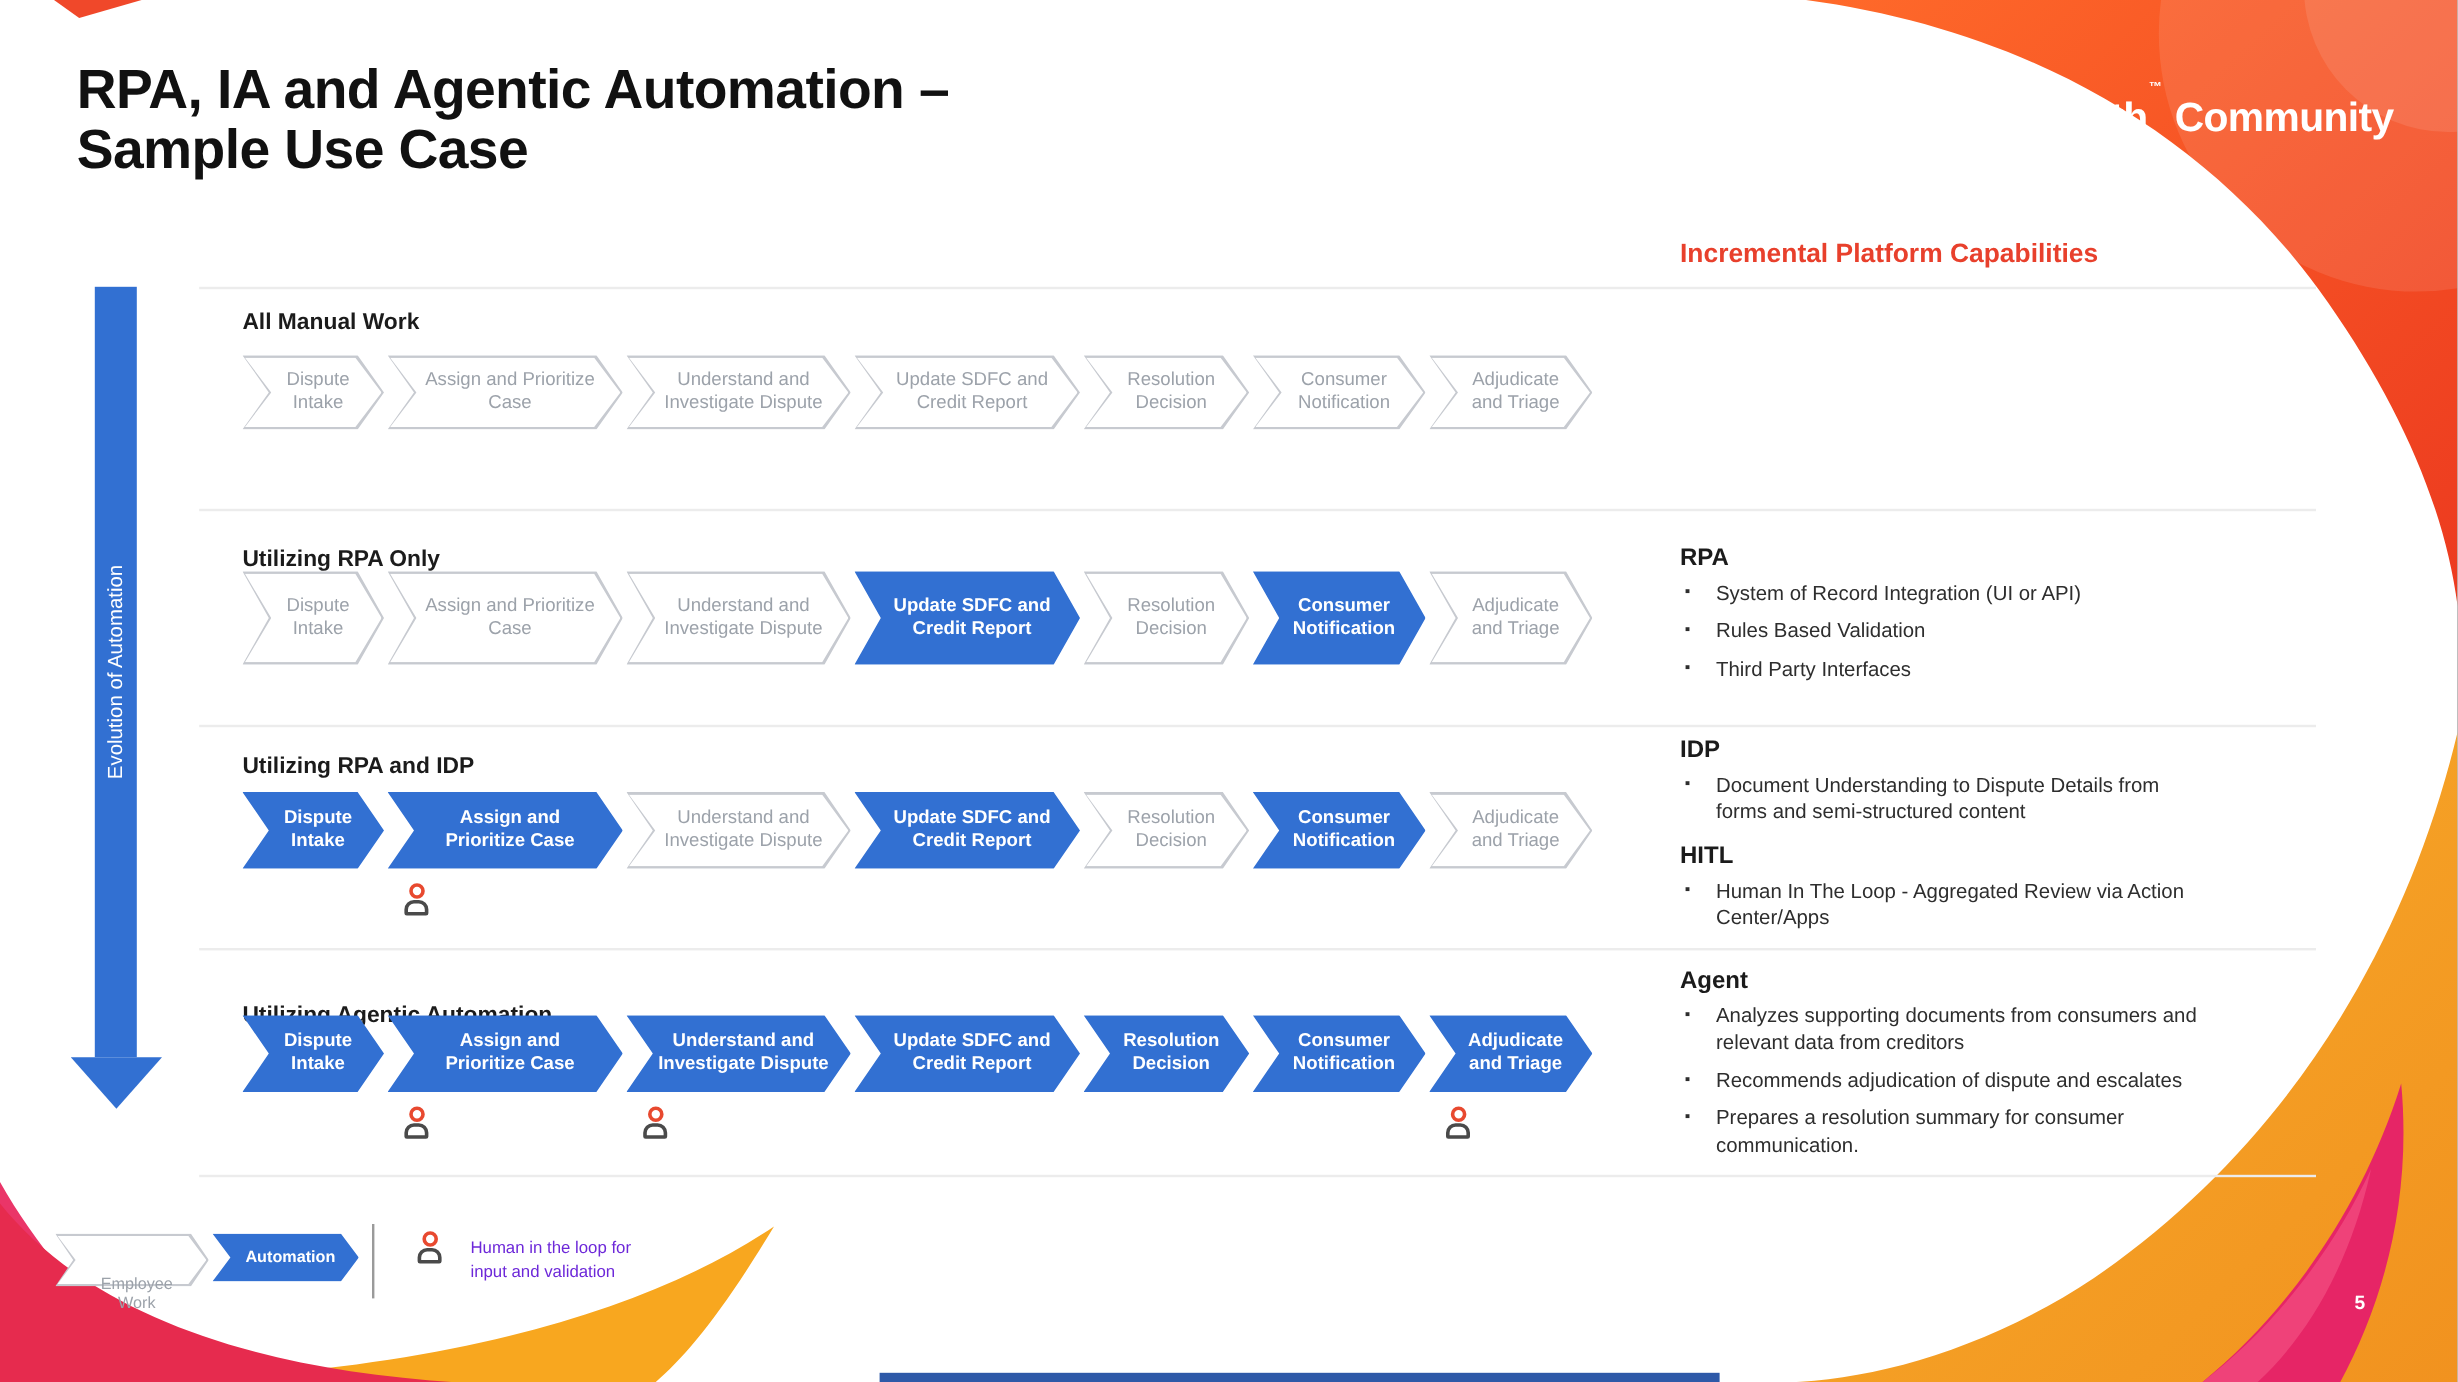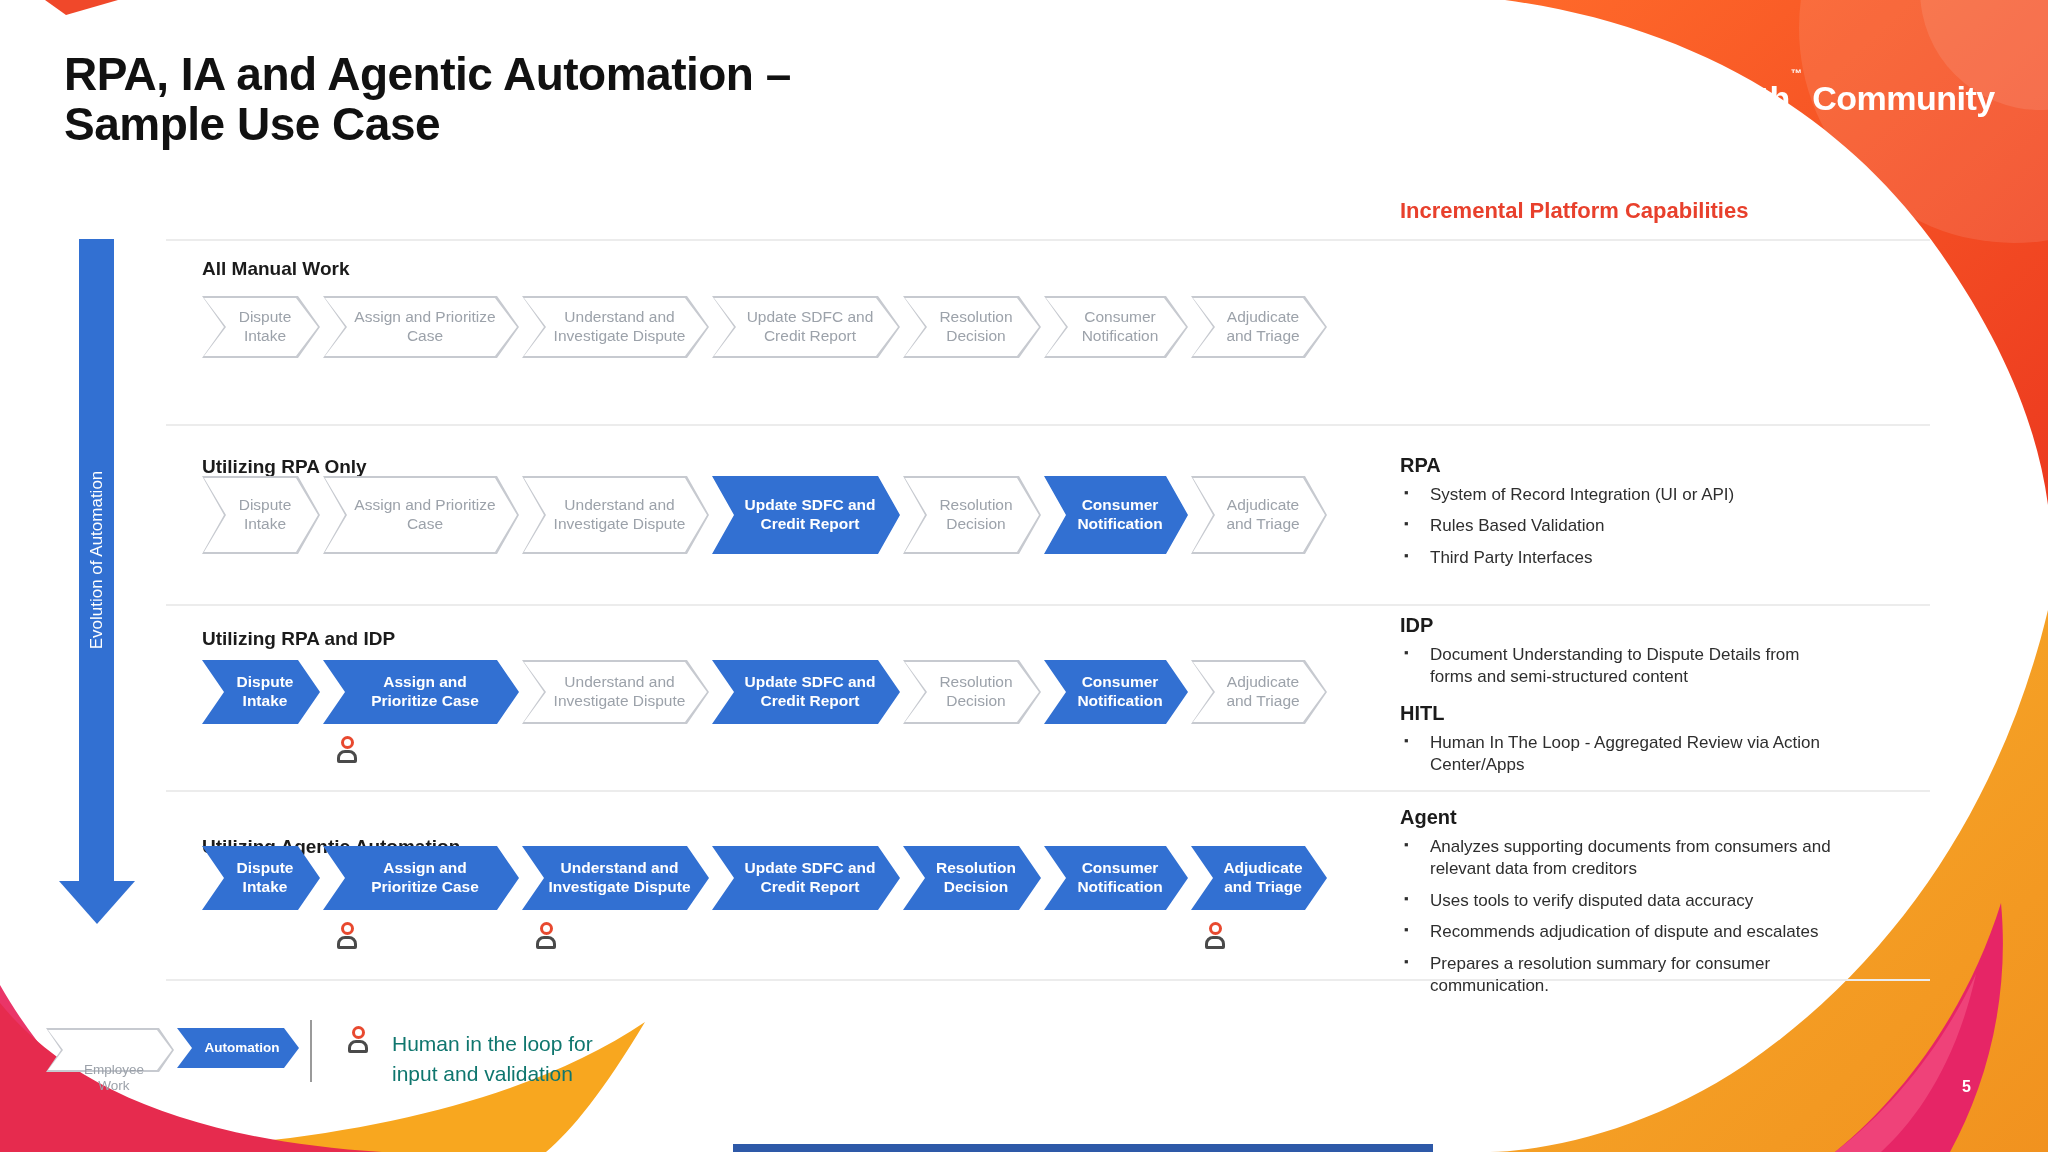--- a/index.html
+++ b/index.html
@@ -55,21 +55,21 @@
              font-size:15.5px;line-height:1.22;color:#9CA2AA;}
   .chev.active .lbl{color:#fff;font-weight:bold;}
 
   
   .human{position:absolute;display:inline-flex;flex-direction:column;align-items:center;width:24px;}
   .h-head{width:13px;height:13px;border:3px solid #E8492F;border-radius:50%;box-sizing:border-box;}
   .h-body{width:20px;height:13px;border:3px solid #4A4A4A;border-radius:8px 8px 2px 2px;
           box-sizing:border-box;margin-top:1px;}
 
   
-  .legend-note{position:absolute;left:392px;top:1029px;font-size:21px;color:#0f766e;line-height:1.45;}
+  .legend-note{position:absolute;left:392px;top:1029px;font-size:14px;color:#6d28d9;line-height:1.45;}
   .legend-divider{position:absolute;left:310px;top:1020px;width:2px;height:62px;background:#9a9a9a;}
 
   
   .page-num{position:absolute;left:1962px;top:1078px;font-size:16px;font-weight:bold;color:#fff;z-index:2;}
 </style>
 </head>
 <body>
 
 <div class="slide">
 
@@ -302,21 +302,20 @@
         <div class="cap-sec" style="top: 702px;">
           <div class="cap-head">HITL</div>
           <ul class="cap-ul">
             <li>Human In The Loop - Aggregated Review via Action Center/Apps</li>
           </ul>
         </div>
         <div class="cap-sec" style="top: 806px;">
           <div class="cap-head">Agent</div>
           <ul class="cap-ul">
             <li>Analyzes supporting documents from consumers and relevant data from creditors</li>
-            <li>Uses tools to verify disputed data accuracy</li>
             <li>Recommends adjudication of dispute and escalates</li>
             <li>Prepares a resolution summary for consumer communication.</li>
           </ul>
         </div>
       </div>
 
     <div id="legend-host">
       <div class="legend-divider"></div>
       <span class="human" style="left:346px;top:1026px;">
         <span class="h-head"></span>

